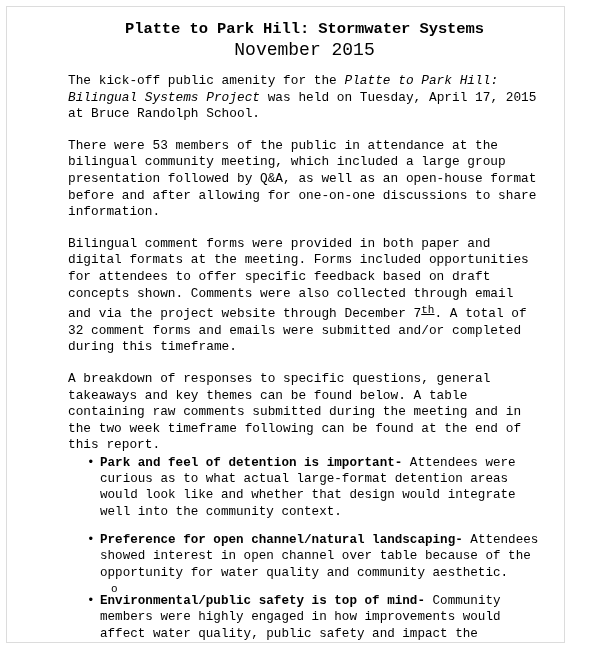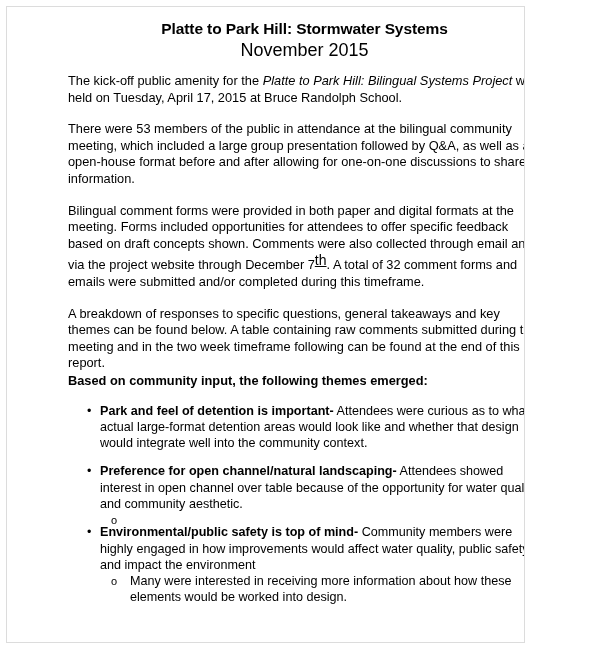--- a/index.html
+++ b/index.html
@@ -11,26 +11,27 @@
     width: 600px;
     height: 650px;
     font-family: "Liberation Sans", sans-serif;
     color: #000000;
     overflow: hidden;
   }
   .page {
     position: absolute;
     left: 6px;
     top: 6px;
-    width: 519px;
+    width: 559px;
     height: 637px;
     border: 1px solid #dcdcdc;
     box-sizing: border-box;
     background: #ffffff;
     overflow: hidden;
+    font-family: Liberation Mono, monospace;
   }
   .content {
     position: absolute;
     left: 61px;
     top: 12px;
     width: 473px;
   }
   .title-block {
     text-align: center;
     margin-bottom: 13px;
@@ -49,21 +50,21 @@
   }
   p.para {
     font-size: 12.8px;
     line-height: 16.6px;
     margin: 0 0 15px 0;
     text-align: left;
   }
   p.para.tight { margin-bottom: 1px; }
   .ital { font-style: italic; }
   sup.ordinal {
-    font-size: 14px;
+    font-size: 11px;
     vertical-align: 4px;
     text-decoration: underline;
   }
   .heading {
     font-size: 12.8px;
     font-weight: bold;
     line-height: 16.6px;
     margin: 0 0 13px 0;
   }
   ul.themes {
@@ -118,21 +119,20 @@
     </div>
 
     <p class="para"><span>The kick-off public amenity for the </span><span class="ital">Platte to Park Hill: Bilingual Systems Project</span><span> was held on Tuesday, April 17, 2015 at Bruce Randolph School.</span></p>
 
     <p class="para">There were 53 members of the public in attendance at the bilingual community meeting, which included a large group presentation followed by Q&amp;A, as well as an open-house format before and after allowing for one-on-one discussions to share information.</p>
 
     <p class="para"><span>Bilingual comment forms were provided in both paper and digital formats at the meeting. Forms included opportunities for attendees to offer specific feedback based on draft concepts shown. Comments were also collected through email and via the project website through December 7</span><sup class="ordinal">th</sup><span>.  A total of 32 comment forms and emails were submitted and/or completed during this timeframe.</span></p>
 
     <p class="para tight">A breakdown of responses to specific questions, general takeaways and key themes can be found below. A table containing raw comments submitted during the meeting and in the two week timeframe following can be found at the end of this report.</p>
 
-    <div class="heading">Based on community input, the following themes emerged:</div>
 
     <ul class="themes">
 
       <li class="theme">
         <span class="bullet">•</span>
         <span class="lead">Park and feel of detention is important-</span><span> Attendees were curious as to what actual large-format detention areas would look like and whether that design would integrate well into the community context.</span>
       </li>
 
       <li class="theme">
         <span class="bullet">•</span>

